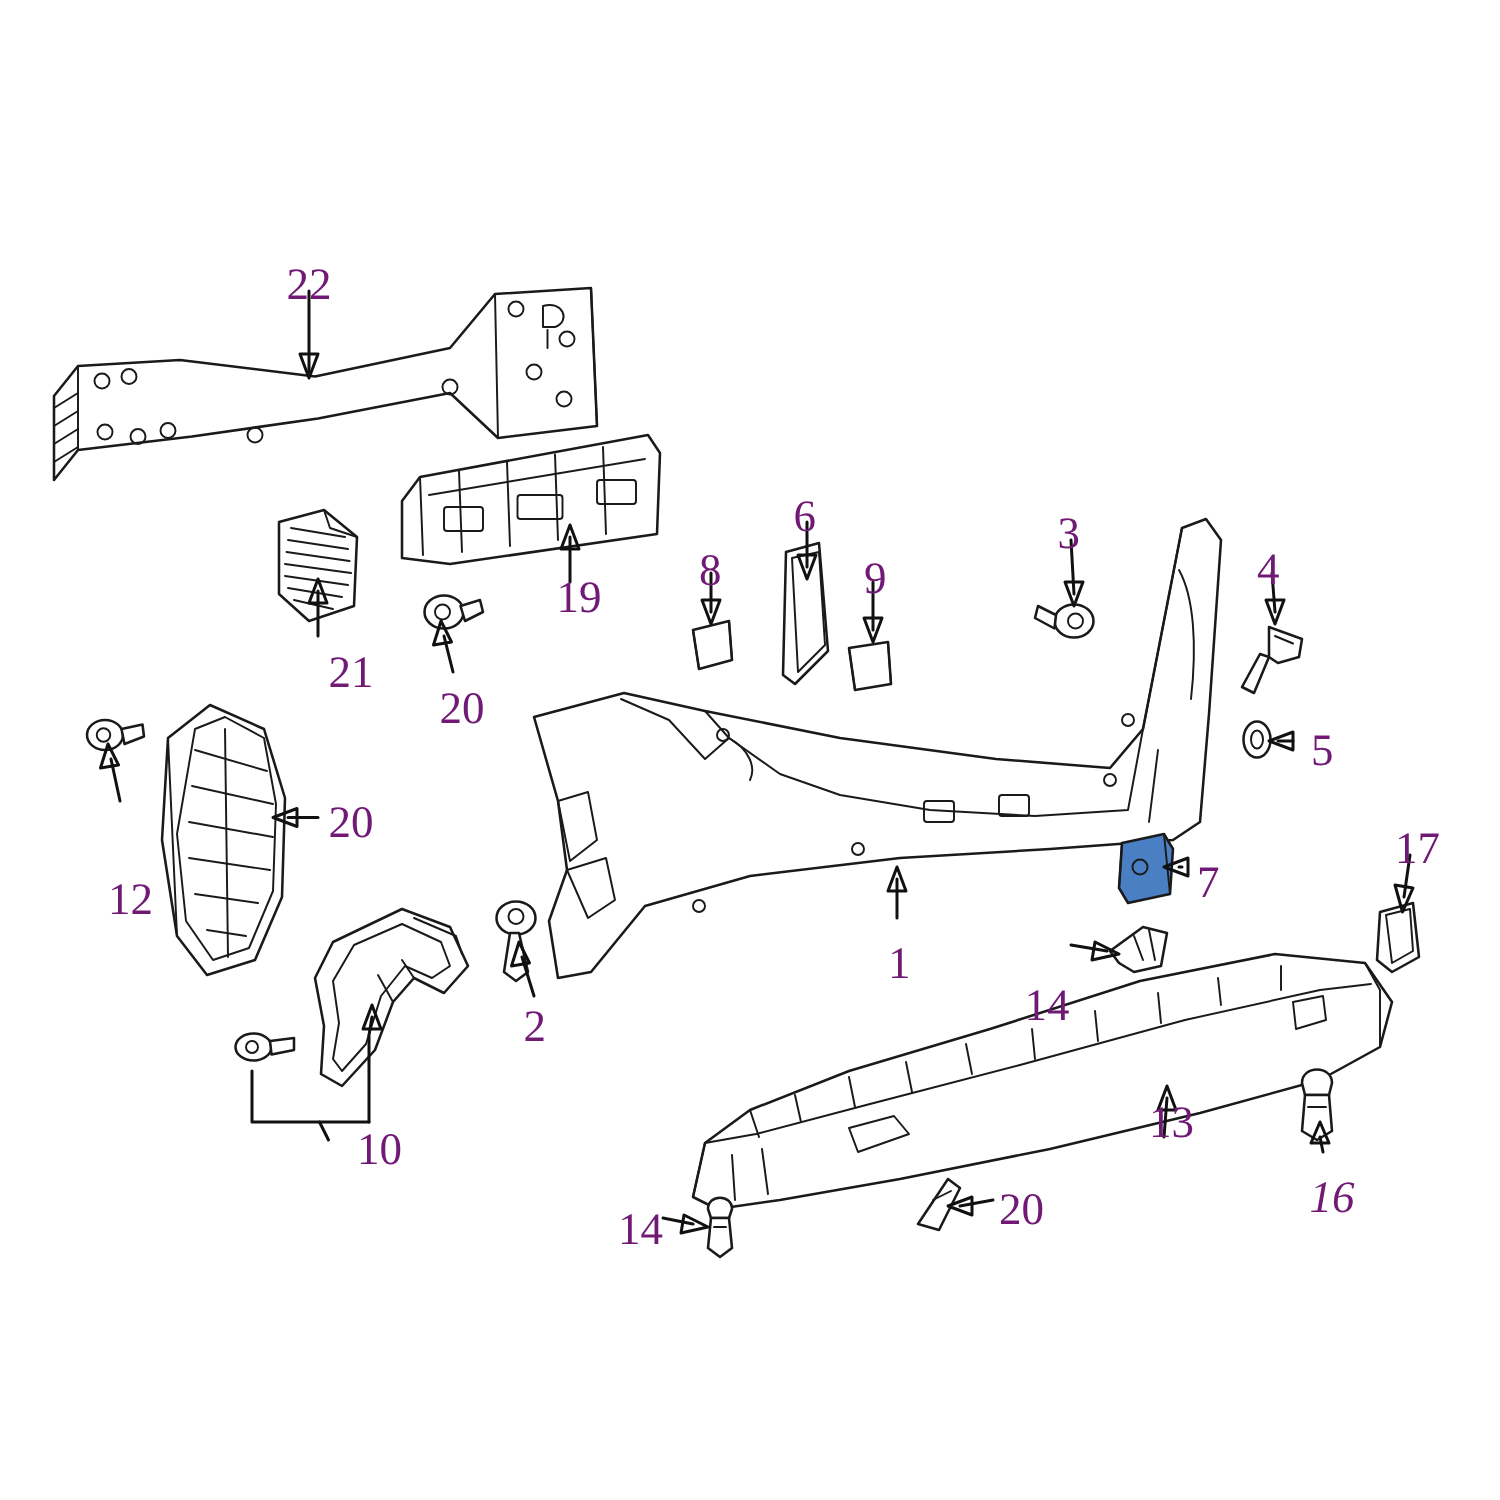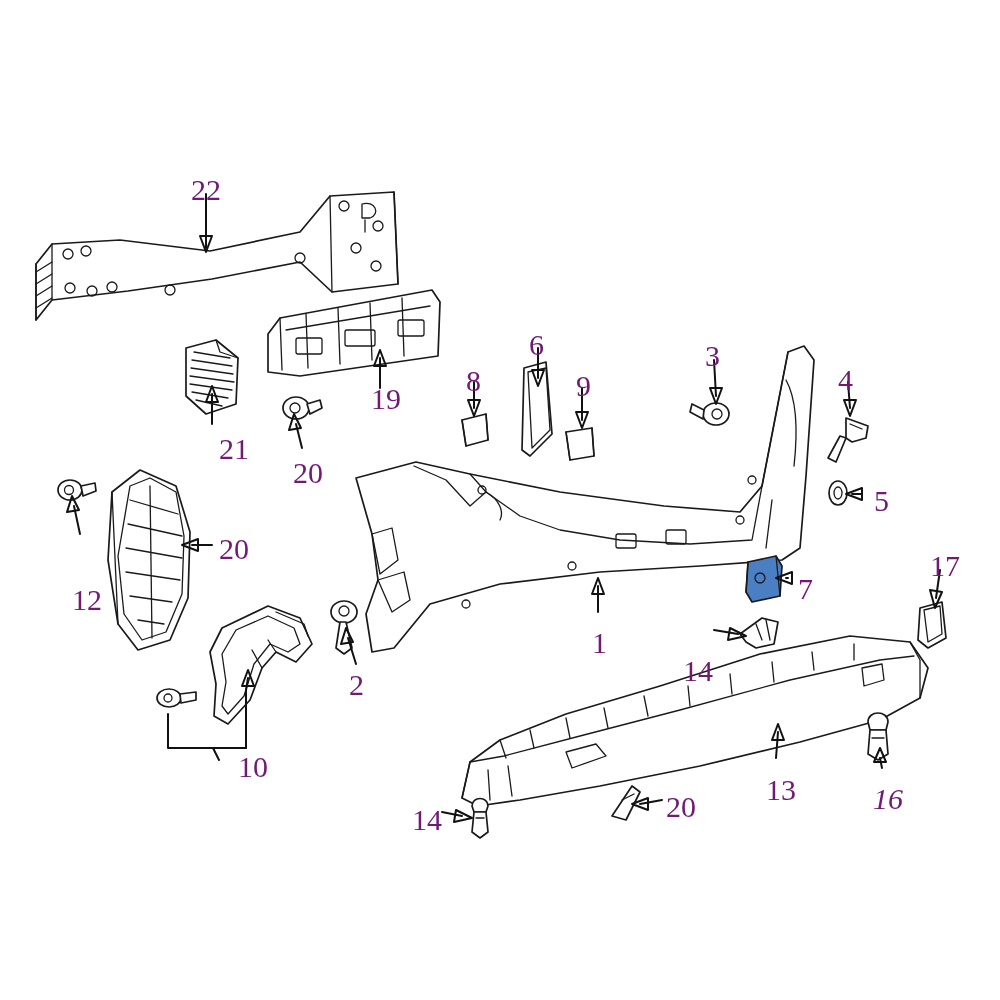--- a/index.html
+++ b/index.html
@@ -323,21 +323,21 @@
   <div class="callout-label" style="left:705px; top:341px;">3</div>
   <div class="callout-label" style="left:838px; top:365px;">4</div>
   <div class="callout-label" style="left:874px; top:486px;">5</div>
   <div class="callout-label" style="left:529px; top:330px;">6</div>
   <div class="callout-label" style="left:798px; top:574px;">7</div>
   <div class="callout-label" style="left:466px; top:366px;">8</div>
   <div class="callout-label" style="left:576px; top:371px;">9</div>
   <div class="callout-label" style="left:198px; top:752px;margin-left:40px;">10</div>
   <div class="callout-label" style="left:219px; top:534px;">20</div>
   <div class="callout-label" style="left:72px; top:545px;margin-top:40px;">12</div>
-  <div class="callout-label" style="left:766px; top:775px;">13</div>
+  <div class="callout-label" style="left:766px; top:734px;">13</div>
   <div class="callout-label" style="left:683px; top:656px;">14</div>
   <div class="callout-label" style="left:412px; top:805px;">14</div>
   <div class="callout-label" style="left:873px; top:784px;font-style:italic;">16</div>
   <div class="callout-label" style="left:930px; top:551px;">17</div>
   <div class="callout-label" style="left:666px; top:792px;">20</div>
   <div class="callout-label" style="left:371px; top:384px;">19</div>
   <div class="callout-label" style="left:293px; top:458px;">20</div>
   <div class="callout-label" style="left:219px; top:434px;">21</div>
   <div class="callout-label" style="left:191px; top:175px;">22</div>
 

